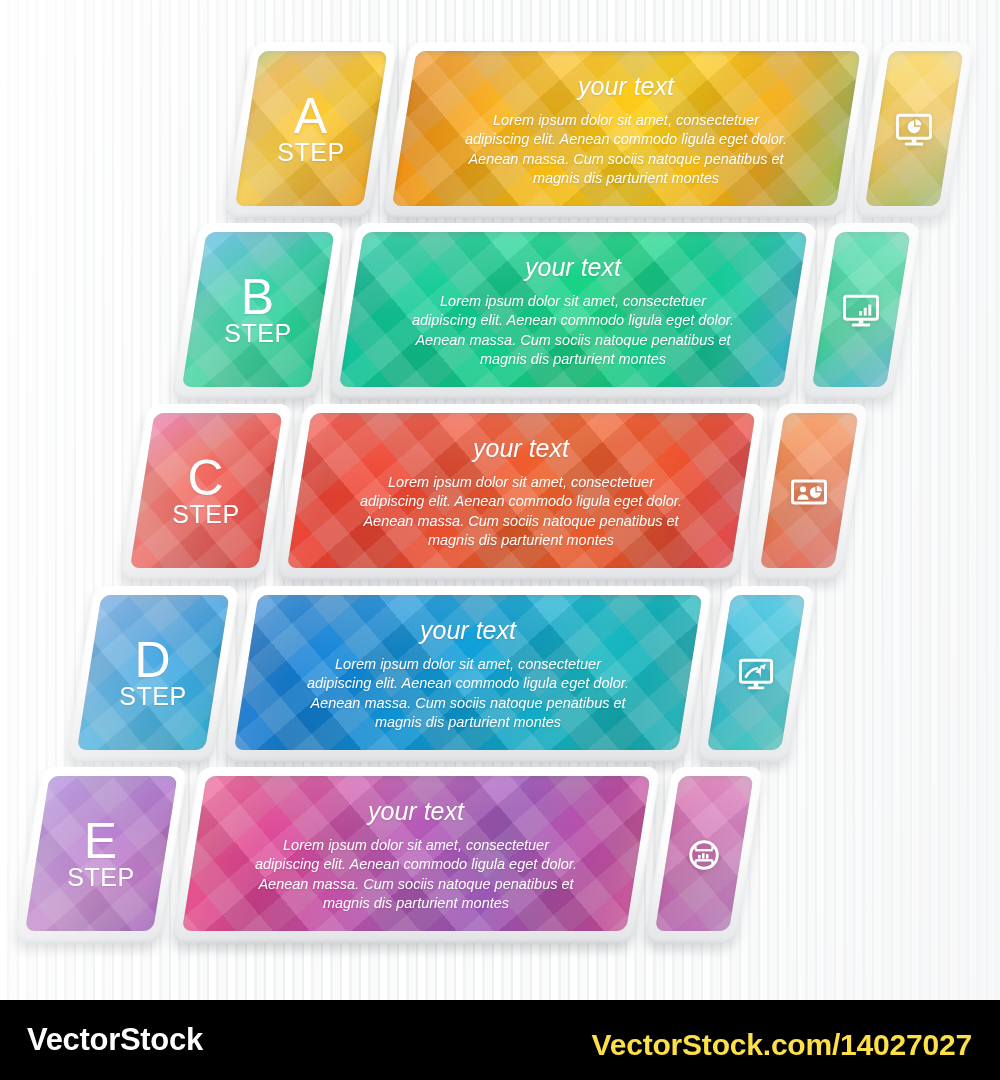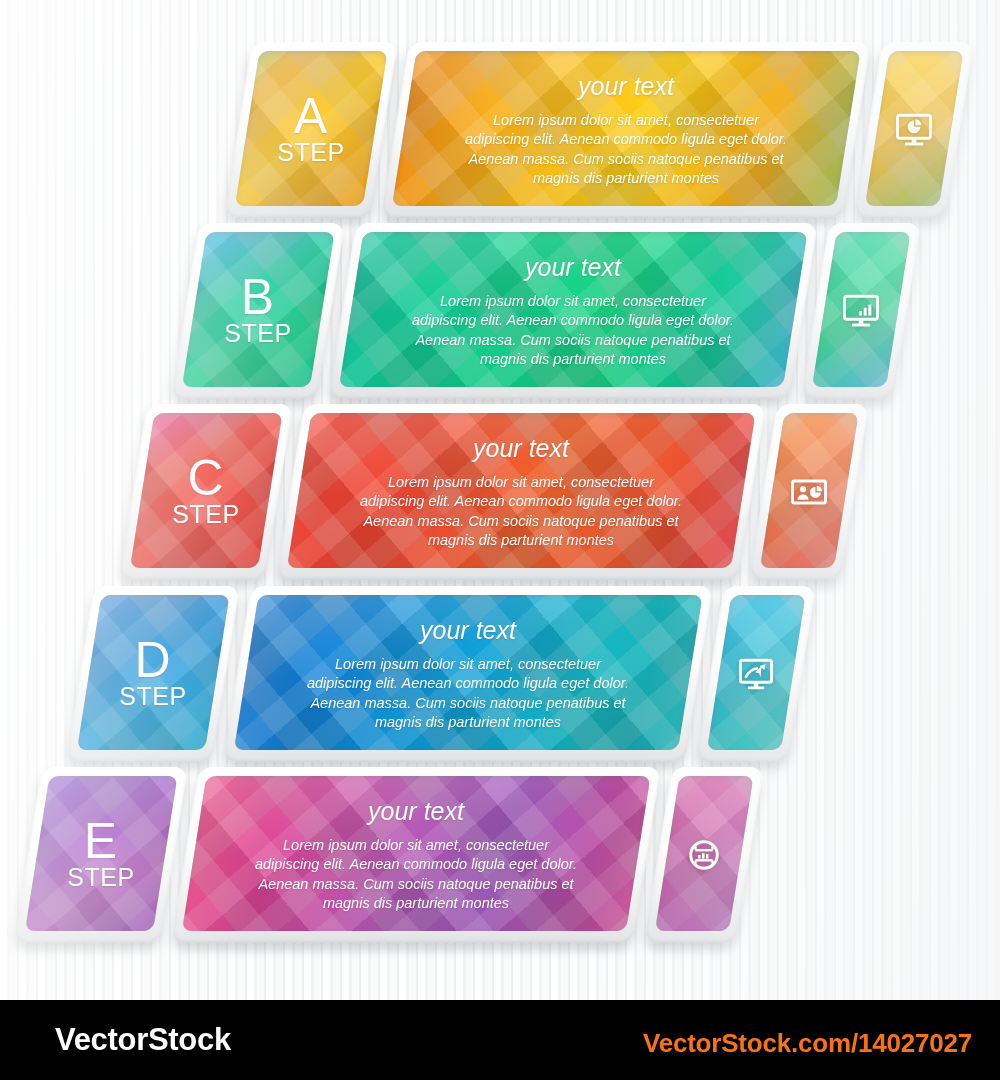--- a/index.html
+++ b/index.html
@@ -119,22 +119,22 @@
 
   .g-E-letter{ background:linear-gradient(150deg,#7b3fc4 0%, #9a4ec0 35%, #b45bbd 70%, #9b51b8 100%); }
   .g-E-text  { background:linear-gradient(100deg,#ea3a7a 0%, #d9479a 22%, #b95ab6 45%, #a05bbd 68%, #c04fa8 88%, #d2569c 100%); }
   .g-E-icon  { background:linear-gradient(150deg,#d45aa2 0%, #c85cab 50%, #b65bb6 100%); }
 
   
   #footer{
     position:absolute; left:0; top:1000px; width:1000px; height:80px;
     background:#000;
   }
-  .fl{ position:absolute; left:27px; top:22px; color:#fff; font-size:31px; font-weight:700; letter-spacing:-.3px;margin-left:28px;}
-  .fr{ position:absolute; right:28px; top:28px; color:#f97316; font-size:26px; font-weight:700; letter-spacing:-.2px;}
+  .fl{ position:absolute; left:27px; top:22px; color:#fff; font-size:31px; font-weight:700; letter-spacing:-.3px;}
+  .fr{ position:absolute; right:28px; top:28px; color:#fde047; font-size:30px; font-weight:700; letter-spacing:-.2px;}
 </style>
 </head>
 <body>
 
 <div id="stage">
 
   <div class="row" style="left:238px; top:42px; width:722px;">
     <div class="panel p-letter" style="left:0px; width:146px;">
       <div class="inner g-A-letter"></div>
       <div class="content">

